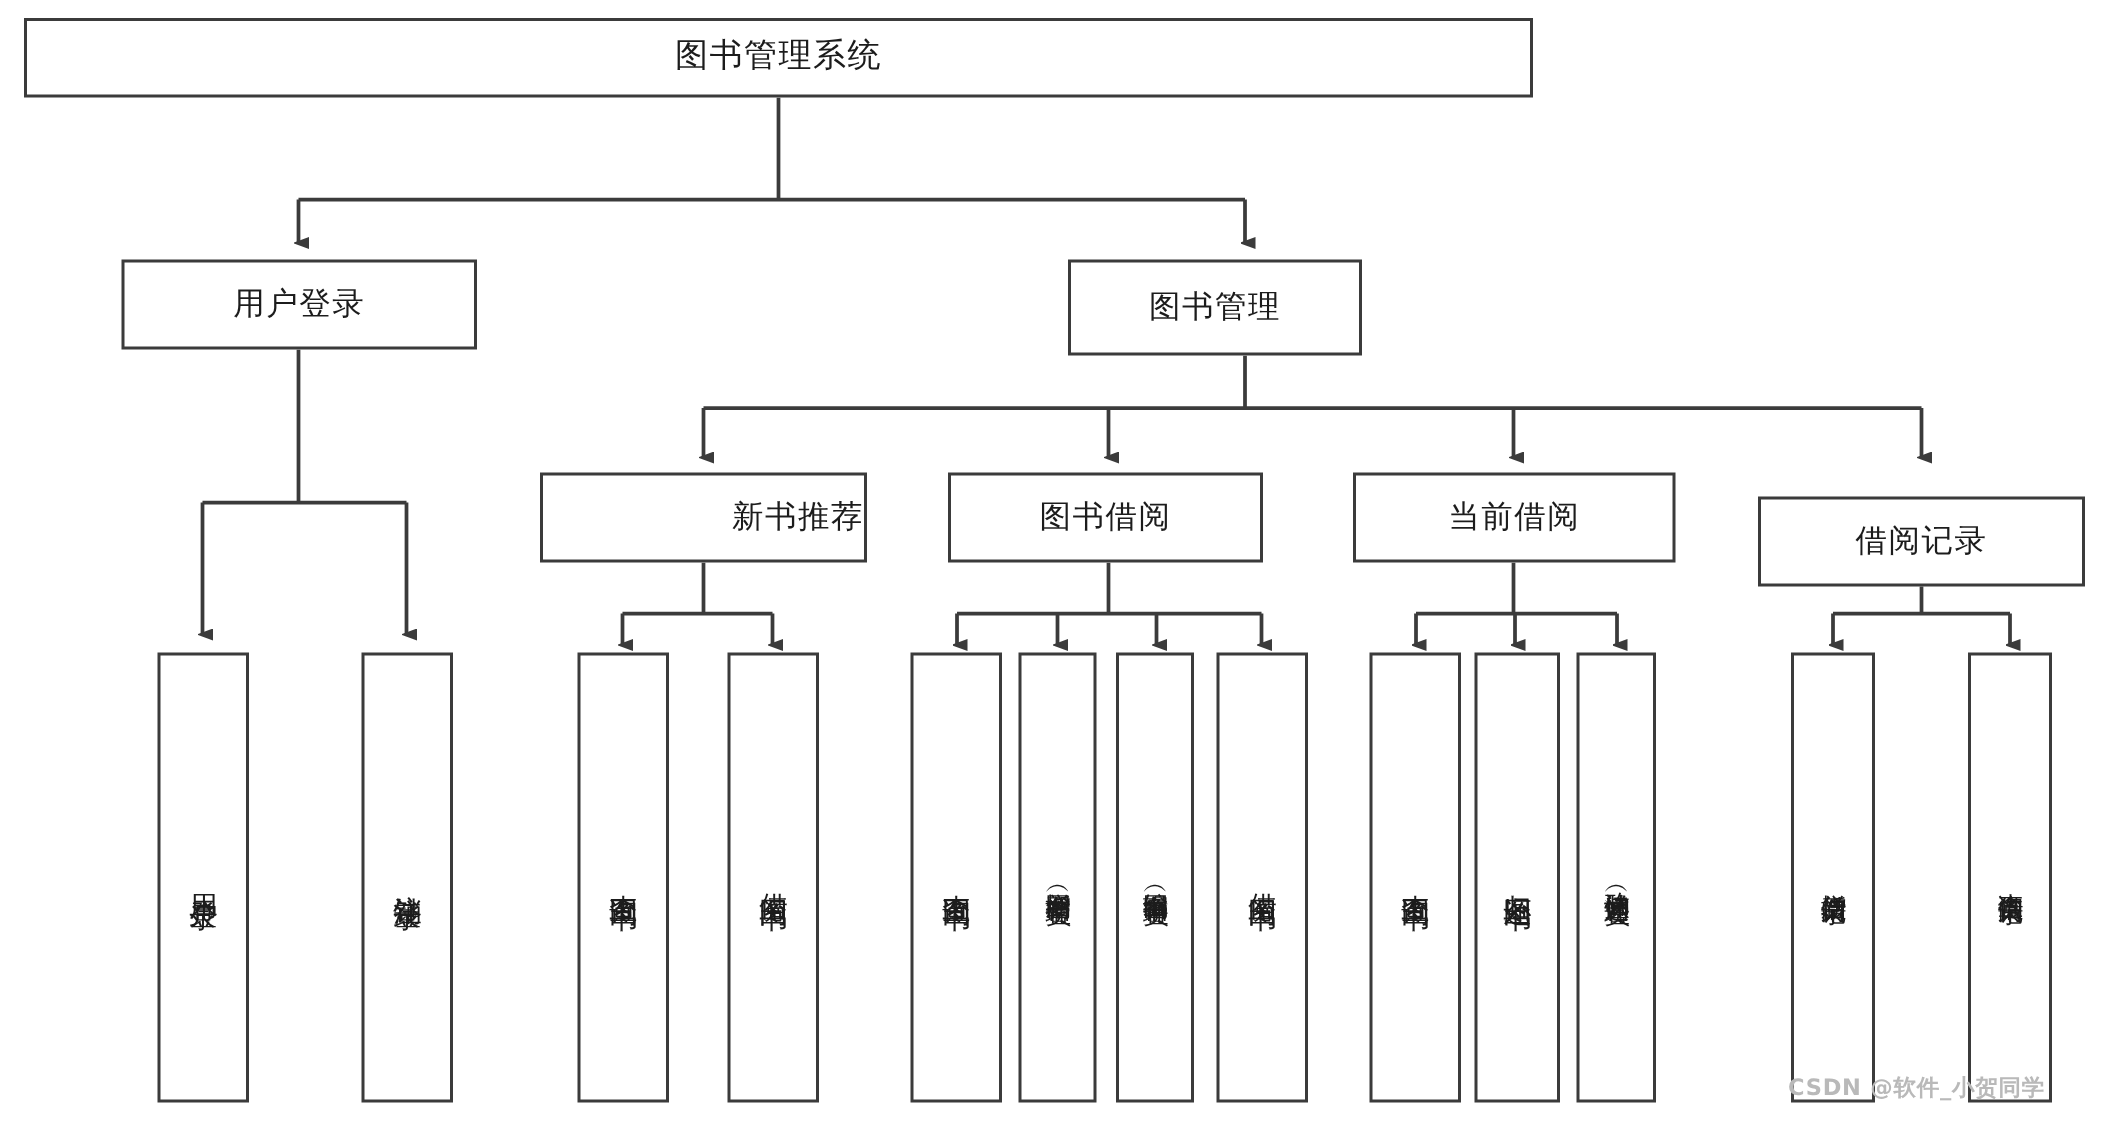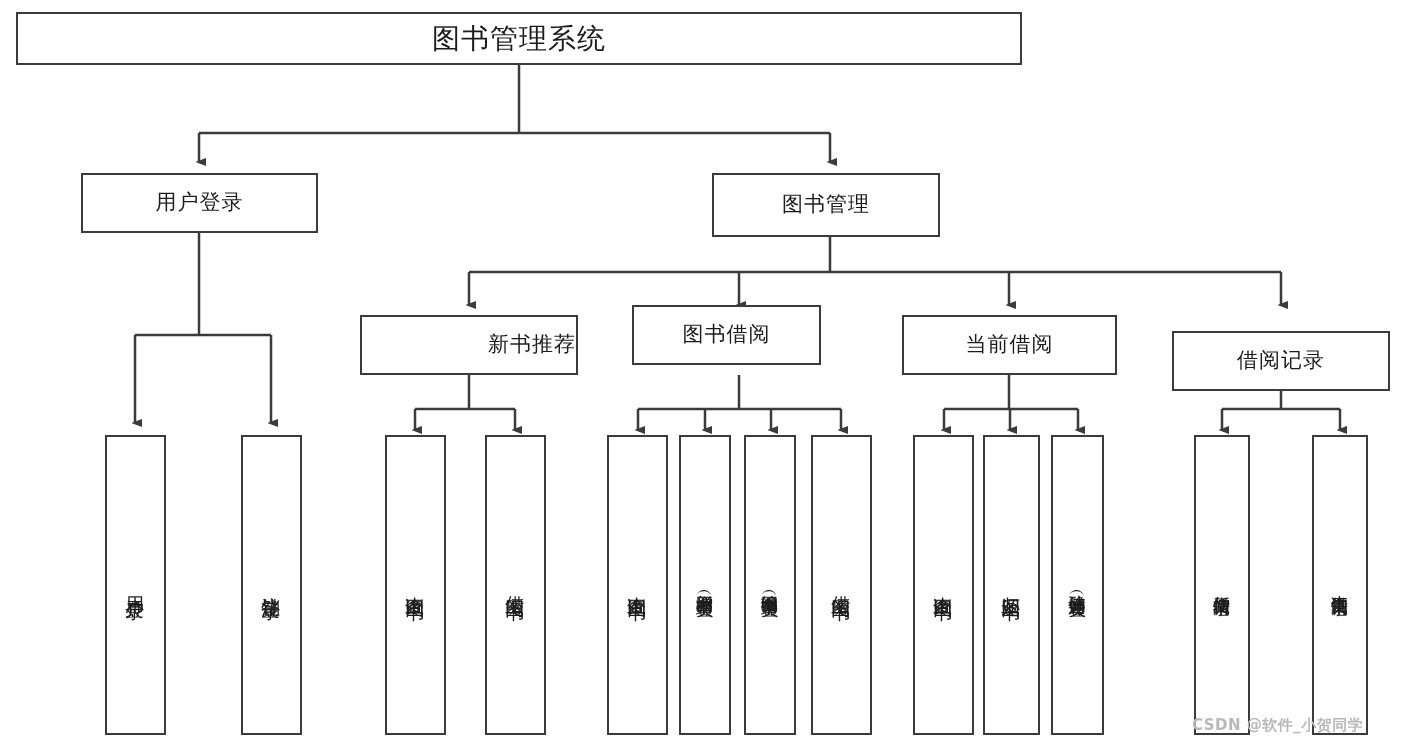--- a/index.html
+++ b/index.html
@@ -27,21 +27,21 @@
     align-items: center;
     justify-content: center;
     color: #1c1c1c;
   }
   .node.horiz {
     font-size: 21px;
     letter-spacing: 1px;
     line-height: 1.2;
   }
   .node.root {
-    font-size: 28px;
+    font-size: 22px;
   }
   .leaf {
     position: absolute;
     box-sizing: border-box;
     border: 2.5px solid #3b3b3b;
     background: #ffffff;
     display: flex;
     align-items: center;
     justify-content: center;
     color: #1c1c1c;
@@ -130,28 +130,28 @@
     </g>
   </svg>
 
   <div class="node horiz root" style="left:16px; top:12px; width:1006px; height:53px;">
     <span>图书管理系统</span>
   </div>
 
   <div class="node horiz" style="left:81px; top:173px; width:237px; height:60px;">
     <span>用户登录</span>
   </div>
-  <div class="node horiz" style="left:712px; top:173px; width:228px; height:64px;">
+  <div class="node horiz" style="left:712px; top:173px; width:196px; height:64px;">
     <span>图书管理</span>
   </div>
 
   <div class="node horiz" style="left:360px; top:315px; width:218px; height:60px;justify-content:flex-end;">
     <span>新书推荐</span>
   </div>
-  <div class="node horiz" style="left:632px; top:305px; width:189px; height:60px;">
+  <div class="node horiz" style="left:632px; top:315px; width:210px; height:60px;">
     <span>图书借阅</span>
   </div>
   <div class="node horiz" style="left:902px; top:315px; width:215px; height:60px;">
     <span>当前借阅</span>
   </div>
   <div class="node horiz" style="left:1172px; top:331px; width:218px; height:60px;">
     <span>借阅记录</span>
   </div>
 
   <div class="leaf" style="left:105px; top:435px; width:61px; height:300px;">

